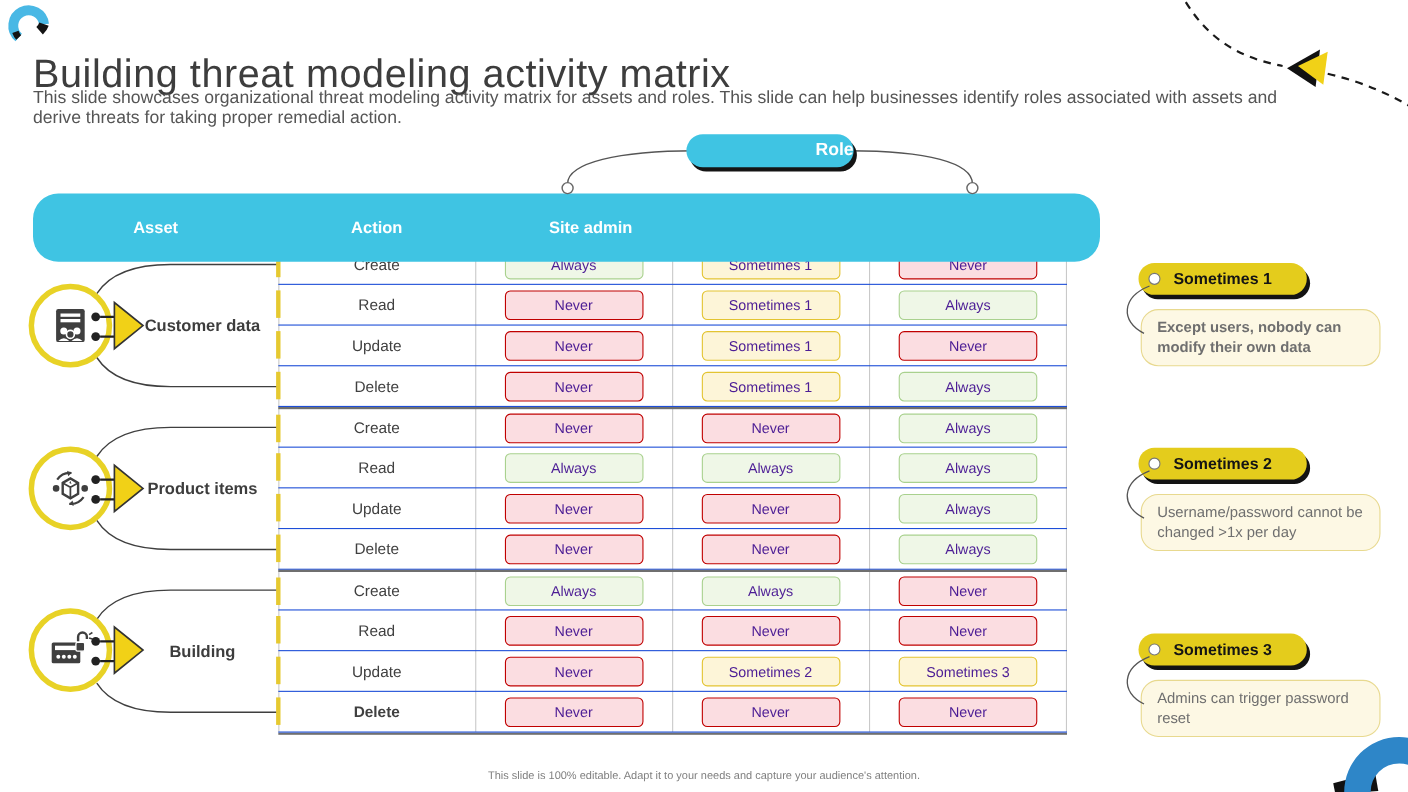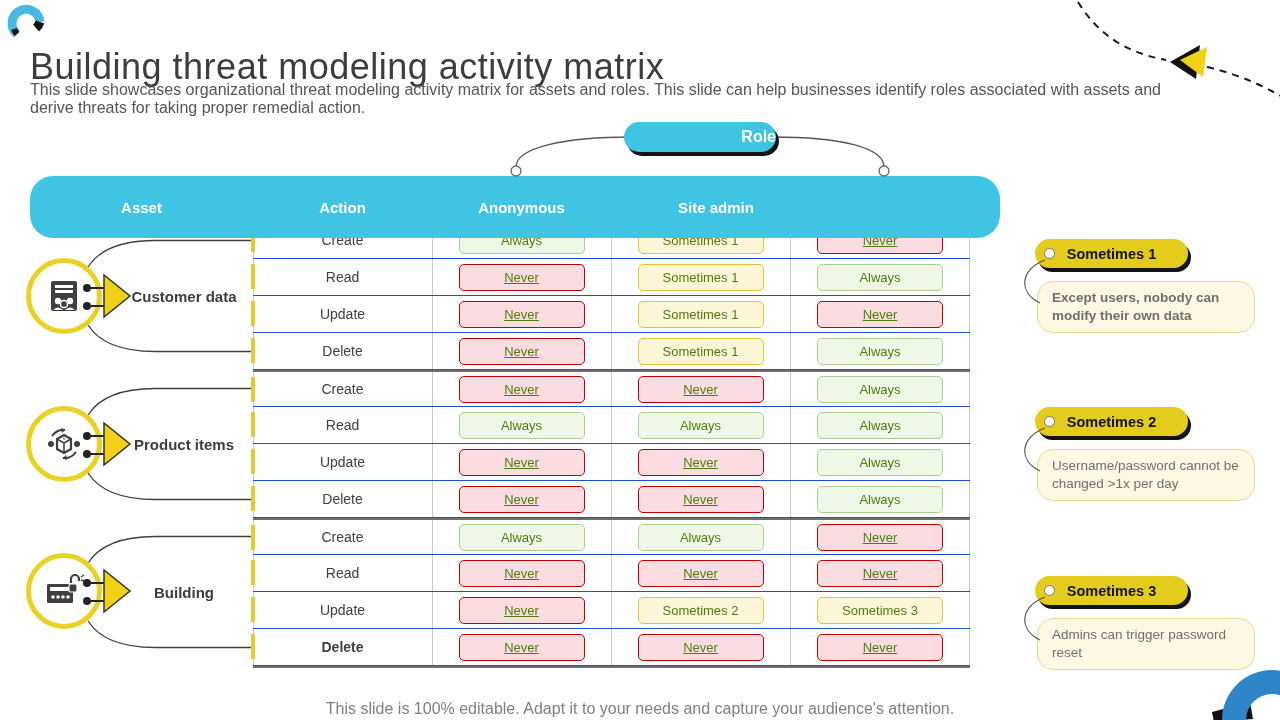--- a/index.html
+++ b/index.html
@@ -22,40 +22,40 @@
   .mbody{position:absolute;left:253px;top:222px;width:717px;height:444px;border-bottom:2px solid #6f6f6f;z-index:1;}
   .vline{position:absolute;top:0;width:1px;height:444px;background:#c9c9c9;}
   .mrow{position:absolute;left:0;width:717px;height:37px;display:flex;border-bottom:1px solid #1d4ed8;box-sizing:border-box;}
   .mrow.gsep{border-top:2px solid #6f6f6f;}
   .acol{width:179px;display:flex;align-items:center;justify-content:center;color:#404040;font-size:14px;position:relative;}
   .acol.bold{font-weight:bold;}
   .dash{position:absolute;left:-2px;top:5px;width:4px;height:25px;background:#e6c930;}
   .ccol{width:179px;display:flex;align-items:center;justify-content:center;}
   .ccol:last-child{width:180px;}
   .pill{width:126px;height:27px;border-radius:5px;display:flex;align-items:center;justify-content:center;
-    font-size:13px;color:#4d7c0f;box-sizing:border-box;}
+    font-size:13px;color:#4c1d95;box-sizing:border-box;}
   .pill.always{background:#eff7e7;border:1px solid #a9d18e;}
-  .pill.never{background:#fbdde1;border:1.5px solid #c00000;text-decoration:underline;}
+  .pill.never{background:#fbdde1;border:1.5px solid #c00000;}
   .pill.sometimes{background:#fdf5d8;border:1px solid #e3c431;}
   
   .gcircle{position:absolute;left:26px;width:76px;height:76px;border-radius:50%;background:#fff;
     border:5px solid #e8d226;box-sizing:border-box;display:flex;align-items:center;justify-content:center;z-index:3;}
   .glabel{position:absolute;left:128px;width:112px;height:148px;display:flex;align-items:center;justify-content:center;
     text-align:center;font-weight:bold;font-size:15px;color:#3d3d3d;line-height:19px;}
   
   .co-pill{position:absolute;left:1035px;width:153px;height:29px;border-radius:15px;background:#e4cc1c;
     box-shadow:3px 4px 0 0 #131313;display:flex;align-items:center;justify-content:center;
     font-weight:bold;font-size:14.5px;color:#141414;z-index:4;}
   .co-dot{position:absolute;left:9px;top:9px;width:11px;height:11px;border-radius:50%;background:#fff;border:1px solid #777;box-sizing:border-box;}
   .co-box{position:absolute;left:1037px;width:218px;height:52px;border-radius:16px;background:#fdf8e4;
     border:1px solid #e8d98f;box-sizing:border-box;color:#6f6f6f;font-size:13.5px;line-height:18px;
     display:flex;align-items:center;padding:2px 14px;z-index:4;}
   .p1{top:239px;} .b1{top:281px;font-weight:bold;} .p2{top:407px;} .b2{top:449px;} .p3{top:576px;} .b3{top:618px;}
   
-  .footer{position:absolute;left:0;top:700px;width:1280px;text-align:center;font-size:16px;color:#7f7f7f;}
+  .footer{position:absolute;left:0;top:700px;width:1280px;text-align:center;font-size:10px;color:#7f7f7f;}
   
   .overlay{position:absolute;left:0;top:0;width:1280px;height:720px;z-index:5;pointer-events:none;}
   .underlay{position:absolute;left:0;top:0;width:1280px;height:720px;z-index:0;pointer-events:none;}
 </style>
 </head>
 <body>
 
 <svg class="underlay">
 
   <path d="M 253 240.5 H 155 Q 105 240.5 88 267" stroke="#3f3f3f" stroke-width="1.3" fill="none"></path>
@@ -77,21 +77,20 @@
 <h1 class="title">Building threat modeling activity matrix</h1>
 <div class="subtitle">This slide showcases organizational threat modeling activity matrix for assets and roles. This slide can help businesses identify roles associated with assets and derive threats for taking proper remedial action.</div>
 
 <div class="role-pill">
   <span>Role</span>
 </div>
 
 <div class="thead">
   <div class="hcell hc0">Asset</div>
   <div class="hcell hc1">Action</div>
-  <div class="hcell hc2">Anonymous</div>
   <div class="hcell hc4">Site admin</div>
 </div>
 
 <div class="mbody">
   <div class="vline" style="left:0"></div>
   <div class="vline" style="left:179px"></div>
   <div class="vline" style="left:358px"></div>
   <div class="vline" style="left:537px"></div>
   <div class="vline" style="left:716px"></div>
 <div class="mrow" style="top: 0px;">

